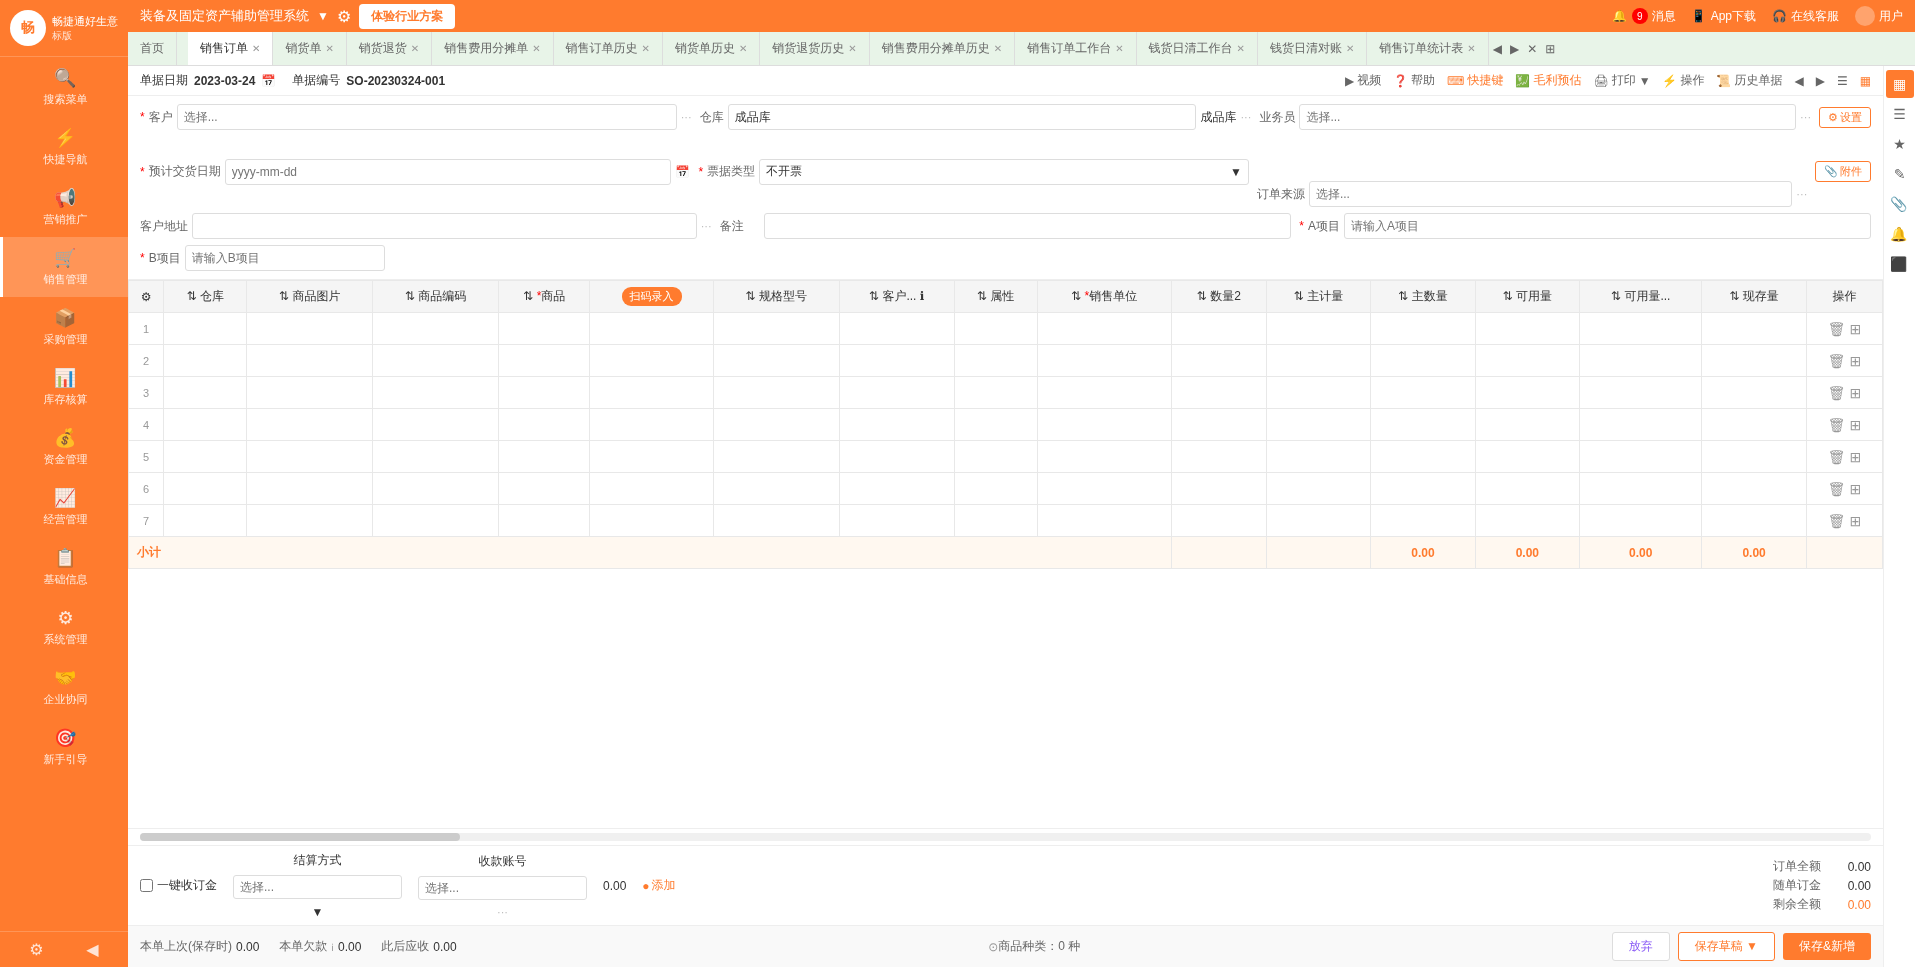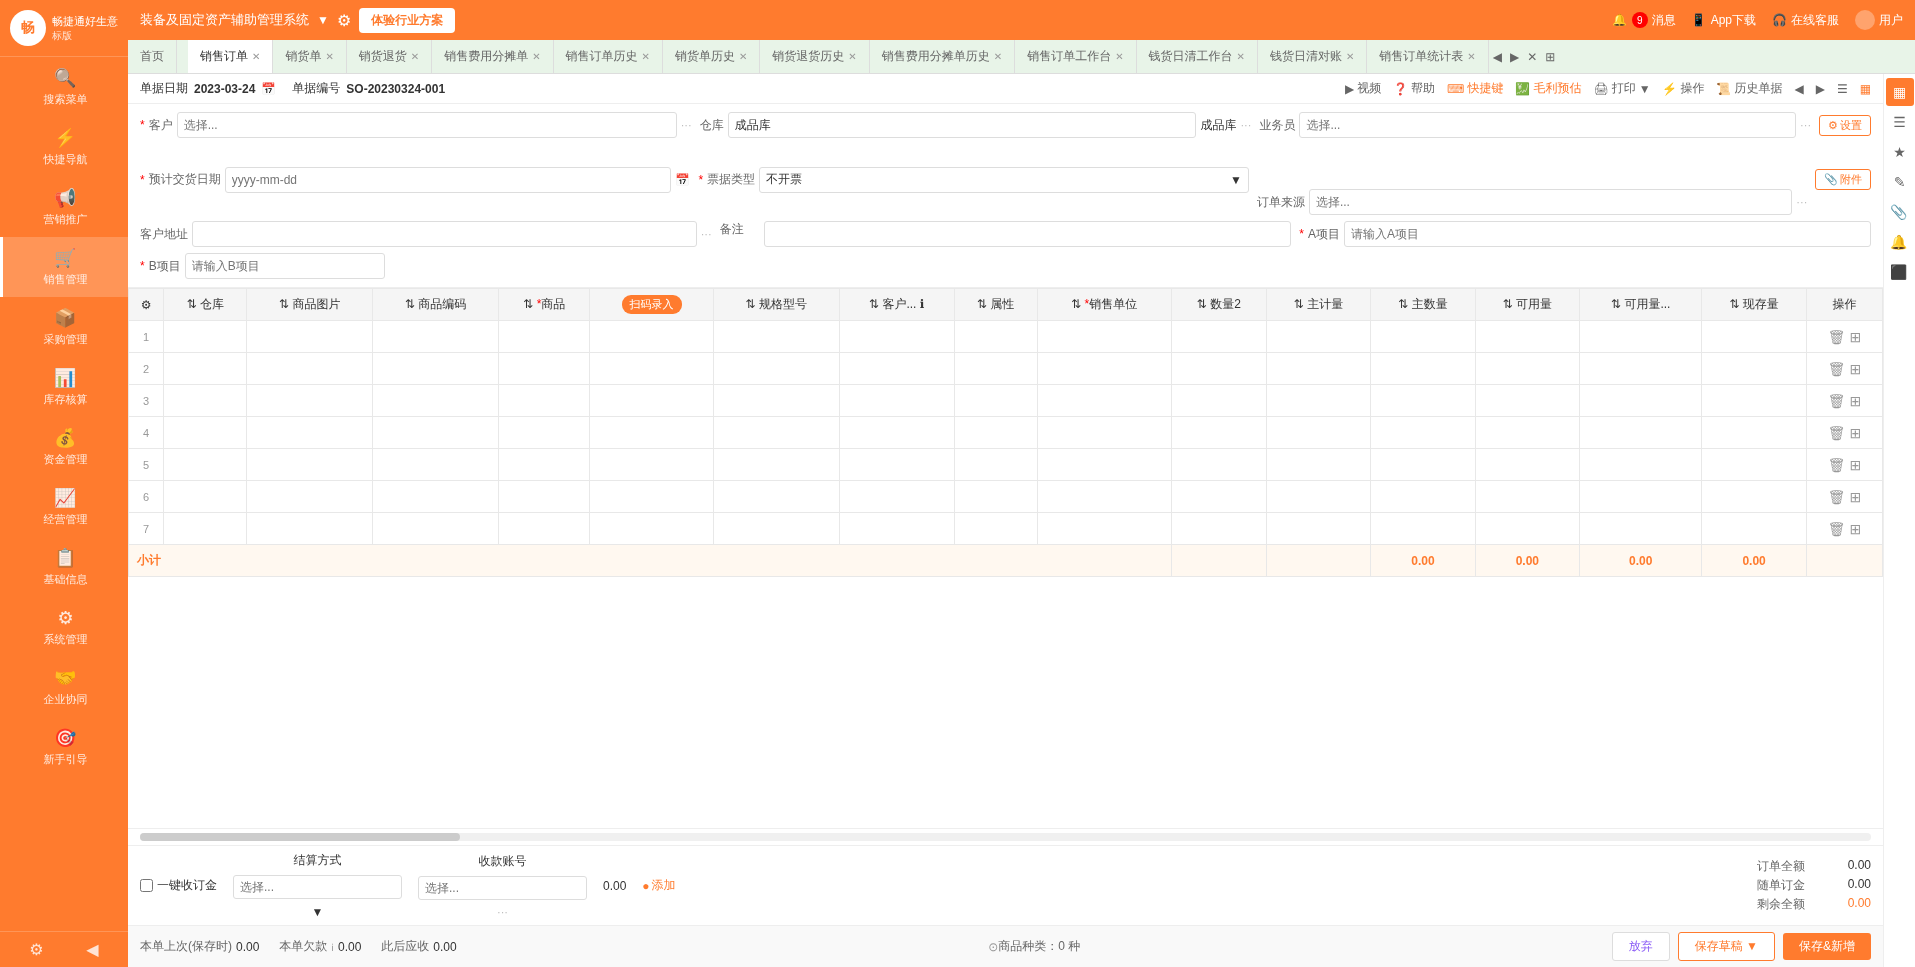--- a/index.html
+++ b/index.html
@@ -19,21 +19,21 @@
     .sidebar-item.active { background: rgba(255,255,255,0.2); border-left: 3px solid white; }
     .sidebar-item-icon { font-size: 18px; margin-bottom: 3px; }
     .sidebar-item-label { font-size: 11px; text-align: center; }
     .sidebar-bottom { width: 100%; padding: 8px; display: flex; justify-content: space-around; border-top: 1px solid rgba(255,255,255,0.2); }
     .sidebar-bottom-btn { color: rgba(255,255,255,0.8); cursor: pointer; font-size: 16px; }
 
     
     .main-content { flex: 1; display: flex; flex-direction: column; overflow: hidden; }
 
     
-    .top-bar { height: 40px; background: #ff7b2e; display: flex; align-items: center; padding: 0 12px; justify-content: space-between; flex-shrink: 0; }
+    .top-bar { height: 32px; background: #ff7b2e; display: flex; align-items: center; padding: 0 12px; justify-content: space-between; flex-shrink: 0; }
     .top-bar-left { display: flex; align-items: center; gap: 8px; }
     .top-bar-title { color: white; font-size: 13px; }
     .top-bar-dropdown { color: white; cursor: pointer; }
     .top-bar-settings { color: white; cursor: pointer; font-size: 16px; }
     .top-bar-solution-btn { background: white; color: #ff7b2e; border: none; border-radius: 4px; padding: 4px 12px; font-size: 12px; cursor: pointer; font-weight: bold; }
     .top-bar-right { display: flex; align-items: center; gap: 16px; color: white; font-size: 12px; }
     .top-bar-right-item { display: flex; align-items: center; gap: 4px; cursor: pointer; }
     .badge { background: red; color: white; border-radius: 50%; font-size: 10px; width: 16px; height: 16px; display: flex; align-items: center; justify-content: center; }
 
     
@@ -81,21 +81,21 @@
     .scrollbar-thumb { width: 320px; height: 8px; background: #ccc; border-radius: 4px; }
 
     
     .footer { padding: 6px 12px; display: flex; align-items: center; gap: 16px; border-top: 1px solid #eee; background: white; flex-shrink: 0; }
     .footer-checkbox { display: flex; align-items: center; gap: 4px; }
     .footer-field { display: flex; align-items: center; gap: 6px; font-size: 12px; flex-direction: column; }
     .footer-input { height: 24px; border: 1px solid #ddd; border-radius: 3px; padding: 0 6px; font-size: 12px; min-width: 80px; }
     .footer-amount { color: #333; }
     .add-btn { color: #ff7b2e; cursor: pointer; display: flex; align-items: center; gap: 2px; }
     .footer-summary { margin-left: auto; display: flex; flex-direction: column; align-items: flex-end; gap: 2px; }
-    .footer-summary-row { display: flex; gap: 16px; font-size: 12px; }
+    .footer-summary-row { display: flex; font-size: 12px; align-items: center; }
     .footer-summary-label { color: #666; }
     .footer-summary-value { color: #333; min-width: 50px; text-align: right; }
     .footer-summary-value.orange { color: #ff7b2e; }
 
     
     .bottom-bar { padding: 6px 12px; display: flex; align-items: center; border-top: 1px solid #eee; background: #f9f9f9; flex-shrink: 0; }
     .bottom-stats { display: flex; gap: 20px; font-size: 12px; color: #666; }
     .bottom-stats-item { display: flex; align-items: center; gap: 4px; }
     .bottom-stats-value { color: #333; }
     .bottom-actions { margin-left: auto; display: flex; align-items: center; gap: 8px; }
@@ -372,21 +372,21 @@
               </button>
             </div>
           </div>
 
           <div style="display:flex; gap:8px; margin-bottom:6px; align-items:center;">
             <div style="display:flex;align-items:center;gap:4px;flex:1;">
               <span style="color:#666;font-size:12px;white-space:nowrap;">客户地址</span>
               <input type="text" style="flex: 1 1 0%; height: 26px; border: 1px solid rgb(221, 221, 221); border-radius: 3px; padding: 0px 6px; font-size: 12px; outline: none;">
               <span style="color:#bbb;cursor:pointer;font-size:11px;">···</span>
             </div>
-            <div style="display:flex;gap:20px;flex:1;">
+            <div style="display:flex;align-items:center;gap:20px;flex:1;">
               <span style="color:#666;font-size:12px;white-space:nowrap;">备注</span>
               <input type="text" style="flex: 1 1 0%; height: 26px; border: 1px solid rgb(221, 221, 221); border-radius: 3px; padding: 0px 6px; font-size: 12px; outline: none;">
             </div>
             <div style="display:flex;align-items:center;gap:4px;flex:1;">
               <span style="color:red;font-size:12px;">*</span>
               <span style="color:#666;font-size:12px;white-space:nowrap;">A项目</span>
               <input type="text" style="flex: 1 1 0%; height: 26px; border: 1px solid rgb(221, 221, 221); border-radius: 3px; padding: 0px 6px; font-size: 12px; color: rgb(187, 187, 187); outline: none;" placeholder="请输入A项目">
             </div>
           </div>
 

